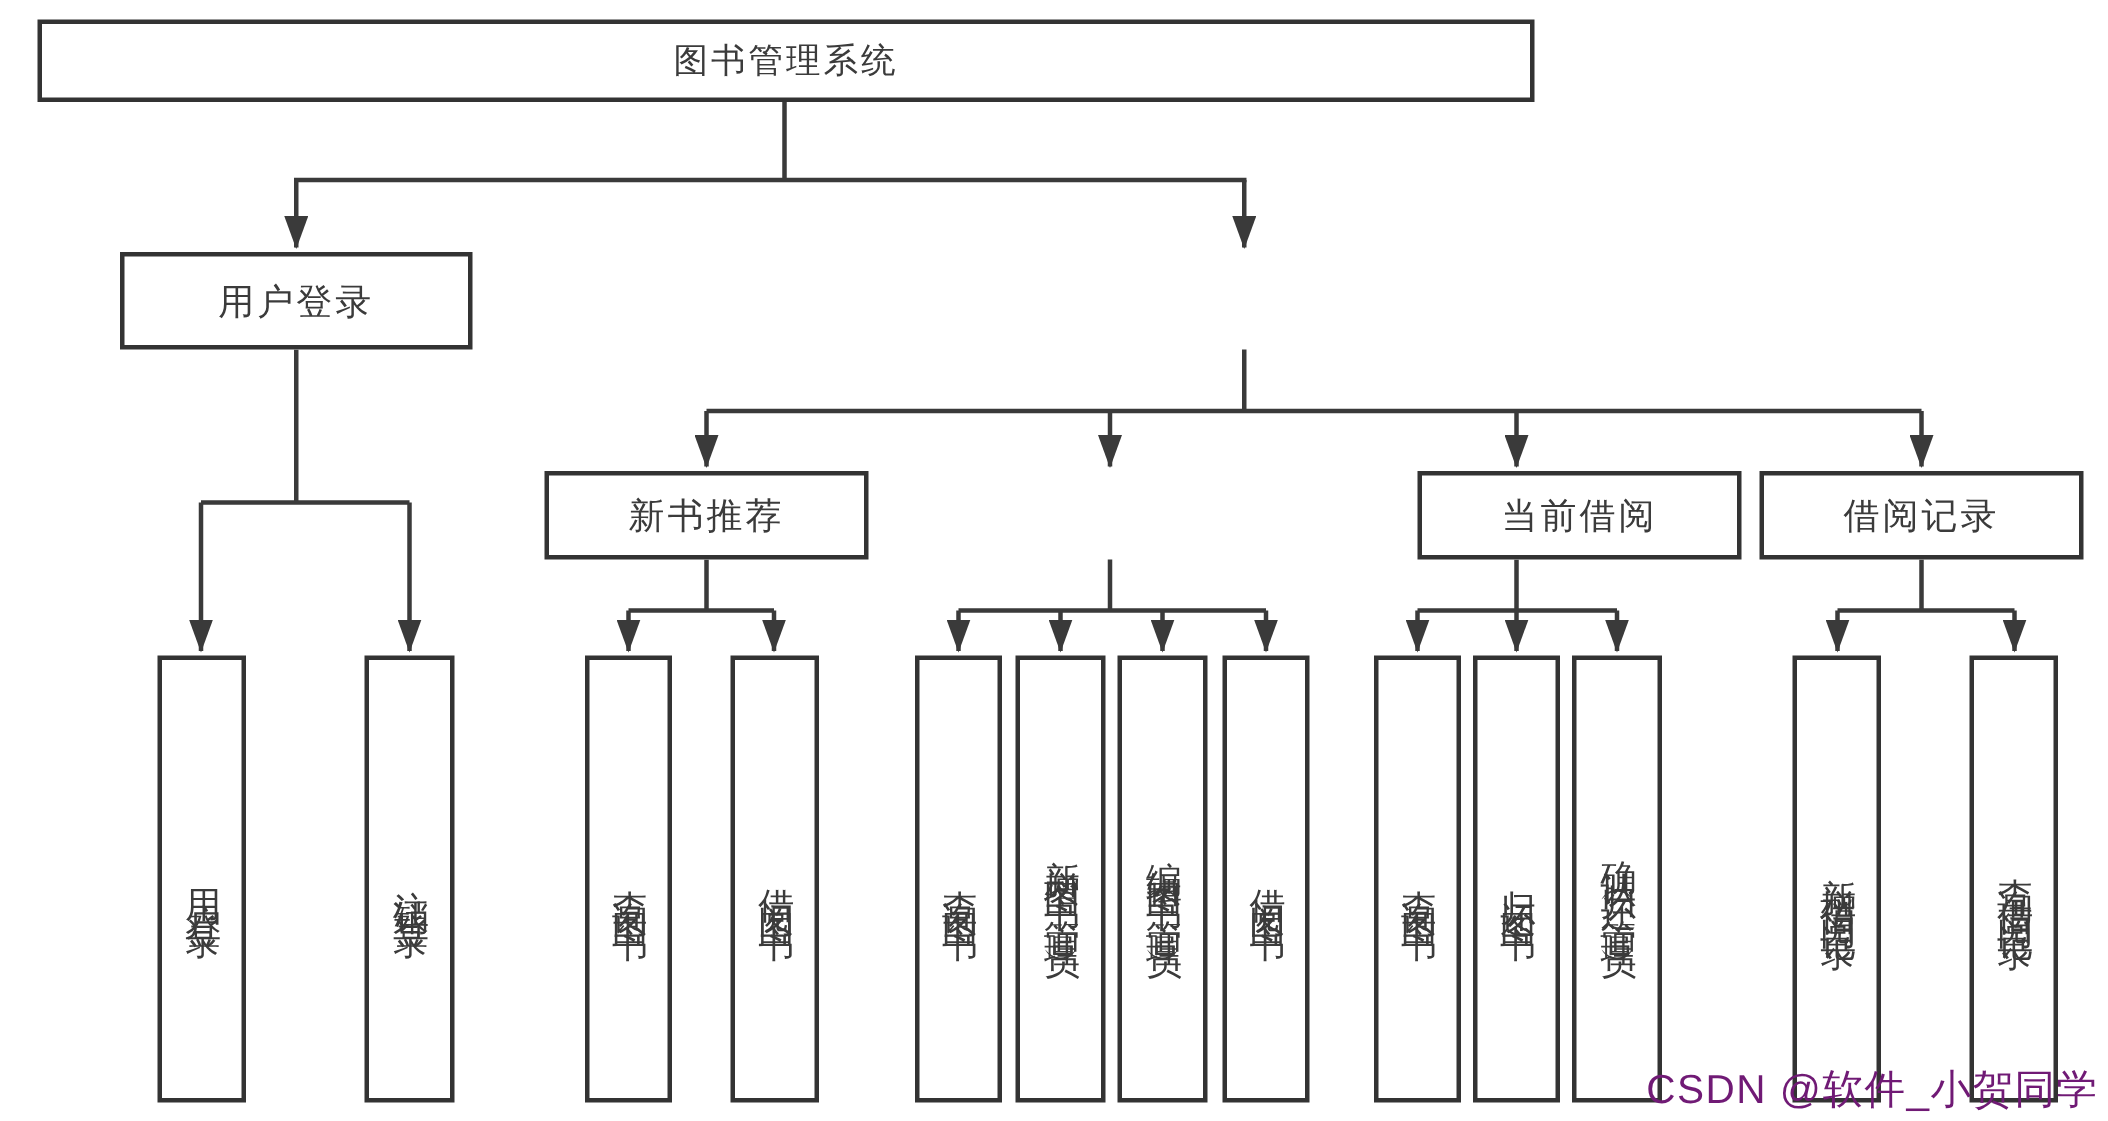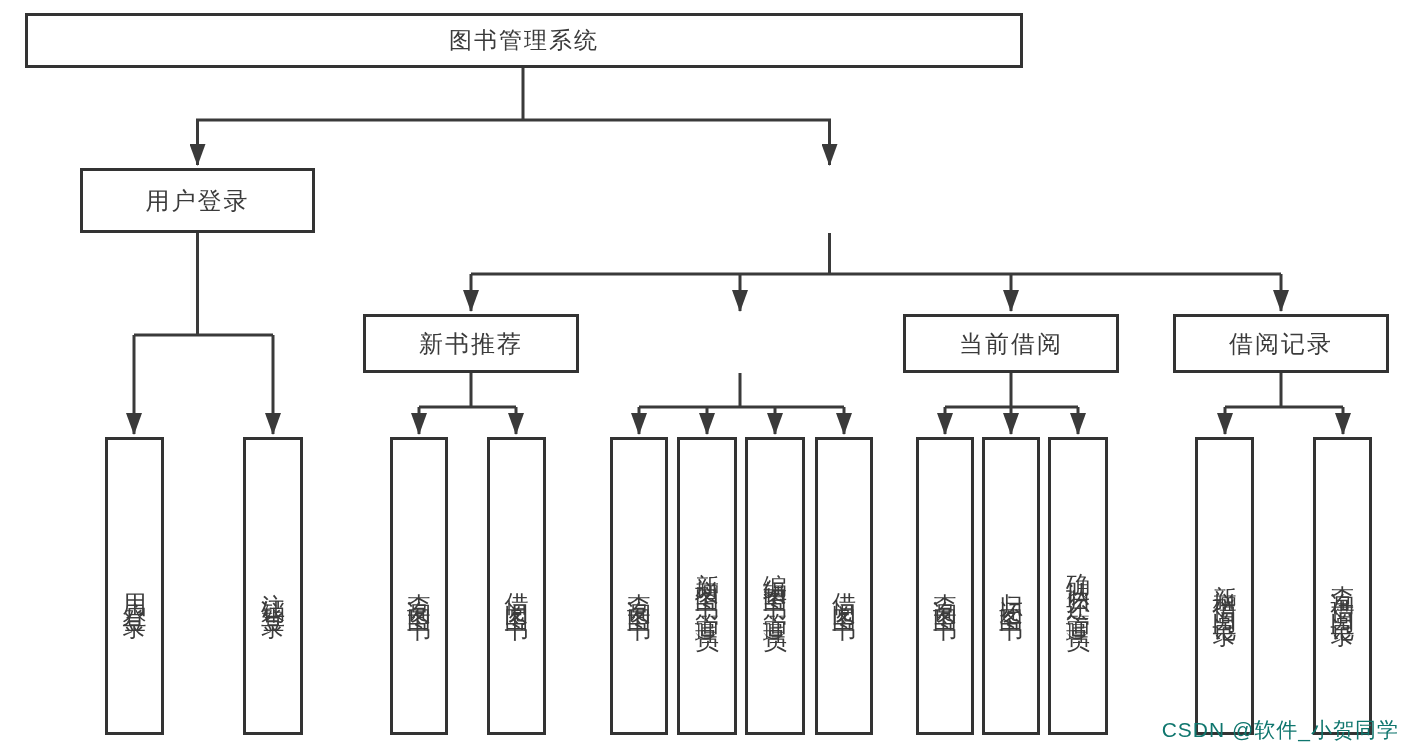--- a/index.html
+++ b/index.html
@@ -52,42 +52,42 @@
     margin-bottom: -8px; 
     white-space: nowrap;
   }
   
   .node-root        { left: 25px;  top: 13px;  width: 998px; height: 55px; }
   .node-l2-a        { left: 80px;  top: 168px; width: 235px; height: 65px; }
   .node-l2-b        { left: 712px; top: 168px; width: 235px; height: 65px; }
   .node-l3          { top: 314px; width: 216px; height: 59px; }
   .node-l3-1 { left: 363px; text-align: right; }
   .node-l3-2 { left: 632px; }
-  .node-l3-3 { left: 903px; }
+  .node-l3-3 { left: 945px; }
   .node-l3-4 { left: 1173px; }
   .leaf { top: 437px; height: 298px; }
   .leaf-a1 { left: 105px;  width: 59px; }
   .leaf-a2 { left: 243px;  width: 60px; }
   .leaf-b1 { left: 390px;  width: 58px; }
   .leaf-b2 { left: 487px;  width: 59px; }
   .leaf-c1 { left: 610px;  width: 58px; }
   .leaf-c2 { left: 677px;  width: 60px; }
   .leaf-c3 { left: 745px;  width: 60px; }
   .leaf-c4 { left: 815px;  width: 58px; }
   .leaf-d1 { left: 916px;  width: 58px; }
   .leaf-d2 { left: 982px;  width: 58px; }
   .leaf-d3 { left: 1048px; width: 60px; }
   .leaf-e1 { left: 1195px; width: 59px; }
   .leaf-e2 { left: 1313px; width: 59px; }
   .watermark {
     position: absolute;
     right: 6px;
     bottom: 3px;
-    font-size: 21px;
-    color: #0f766e;
+    font-size: 27px;
+    color: #701a75;
     z-index: 3;
     letter-spacing: 1px;
     white-space: nowrap;
   }
   .wire { stroke: #3a3a3a; stroke-width: 3; fill: none; }
 </style>
 </head>
 <body>
 
 <div id="canvas">

